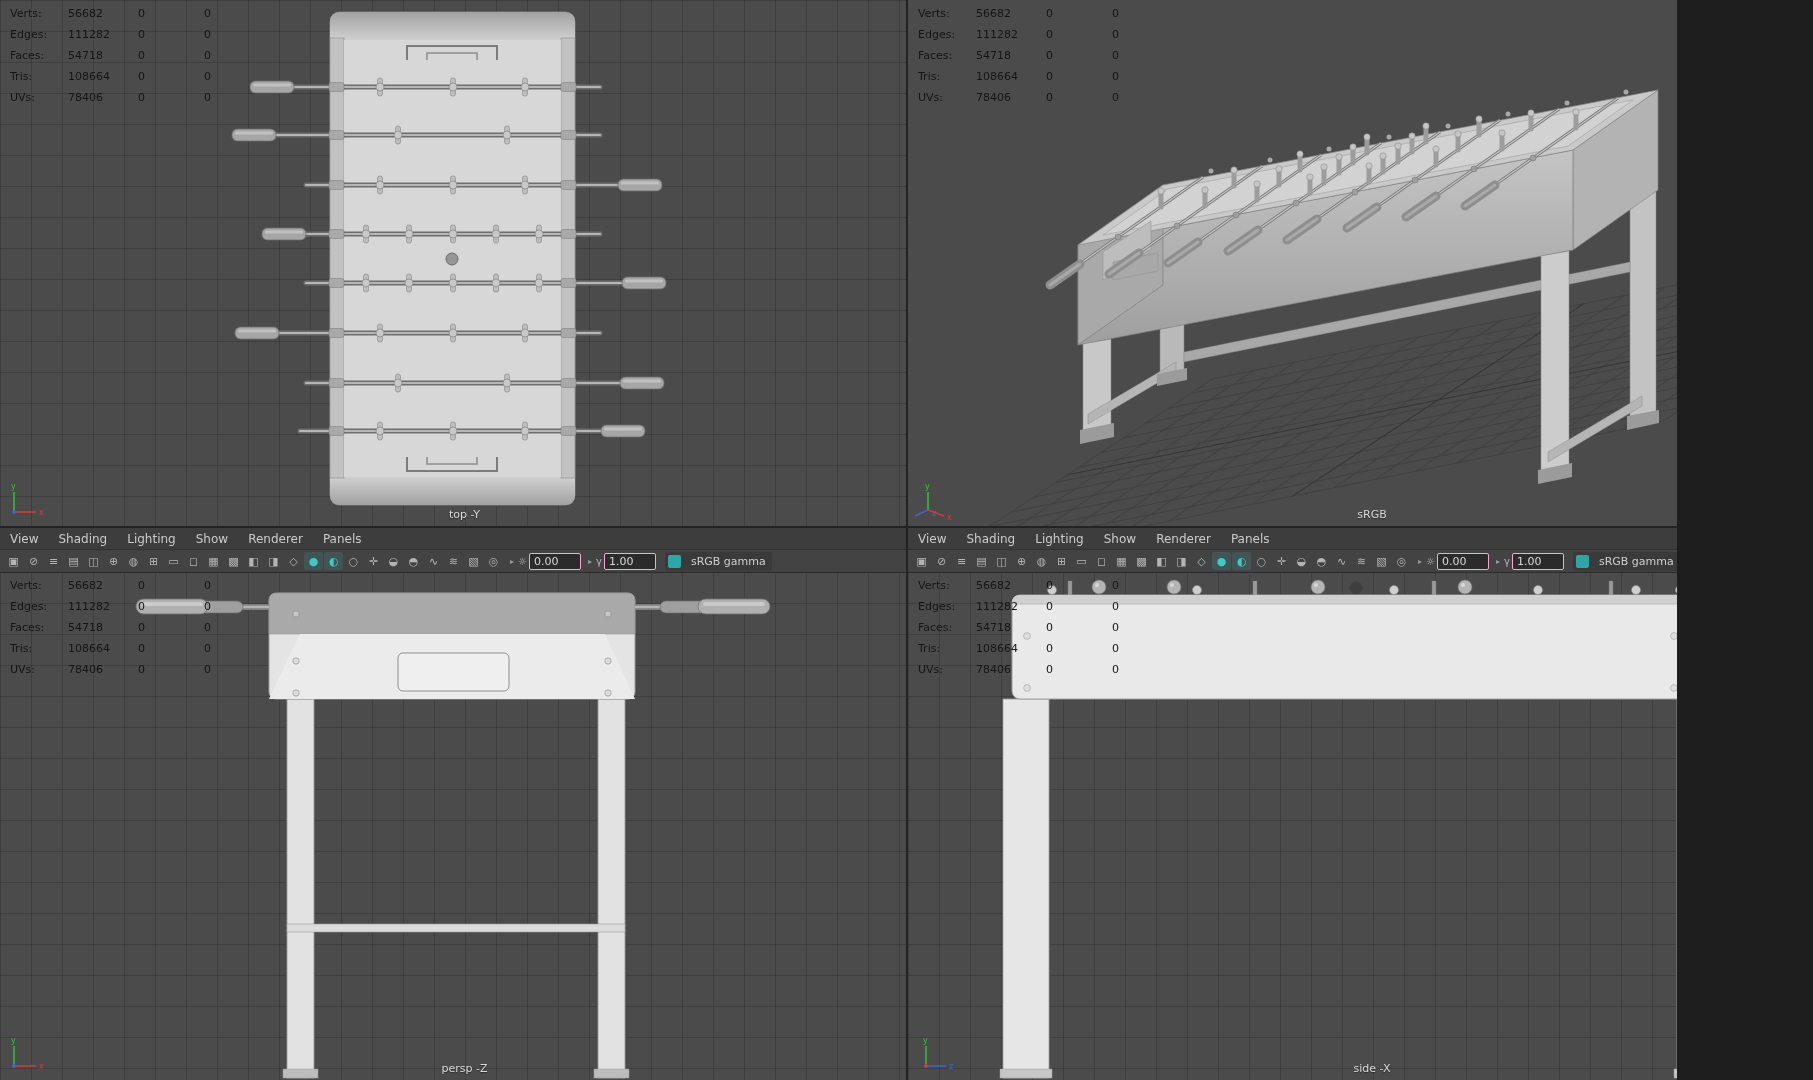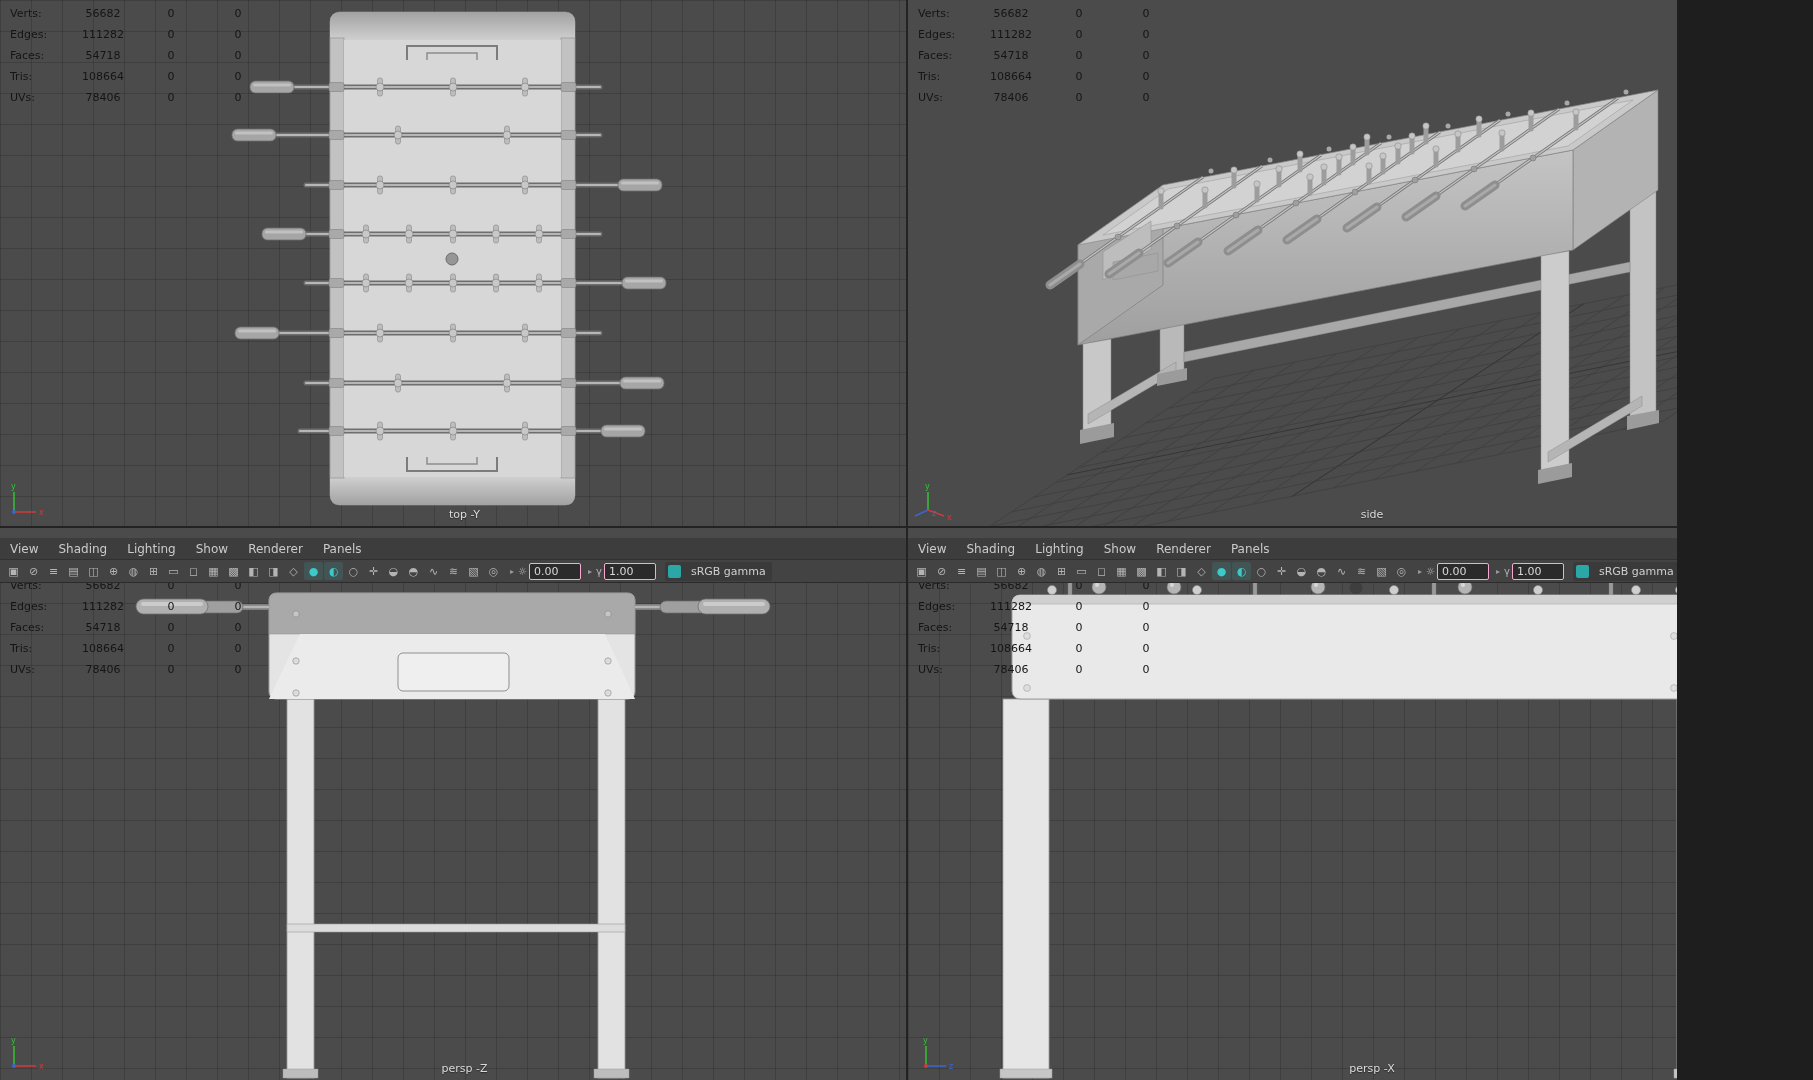--- a/index.html
+++ b/index.html
@@ -24,29 +24,29 @@
       linear-gradient(rgba(0,0,0,0.16) 1px, transparent 1px),
       linear-gradient(90deg, rgba(0,0,0,0.16) 1px, transparent 1px);
     background-size:31px 31px;
   }
   .flatbg{background-color:#4b4b4b;}
   .model-svg{position:absolute;left:0;top:0;}
   
   .hud{position:absolute;left:10px;top:3px;z-index:5;color:#151515;font-size:11px;line-height:21px;}
   .hud-row{display:grid;grid-template-columns:58px 70px 66px 68px;}
   .hud-label{text-align:left;}
-  .hud-v{text-align:center;}
+  .hud-v{text-align:left;}
   
   .vp-label{position:absolute;left:0;right:0;bottom:5px;text-align:center;color:#dadada;font-size:11px;z-index:5;text-shadow:0 1px 1px rgba(0,0,0,0.45);padding-left:23px;}
   
   .tripod{position:absolute;left:4px;bottom:4px;z-index:5;}
   .tripod text{font-size:8px;font-family:"DejaVu Sans",sans-serif;}
   
   .chrome{position:absolute;left:0;top:0;right:0;height:44px;z-index:6;}
-  .menubar{height:21px;background:#3d3d3d;border-bottom:1px solid #313131;display:flex;align-items:center;margin-top:10px;}
+  .menubar{height:21px;background:#3d3d3d;border-bottom:1px solid #313131;display:flex;align-items:center;}
   .menu-items{display:flex;align-items:center;height:100%;}
   .menu-item{color:#cbcbcb;font-size:12px;padding:0 10px;height:100%;display:flex;align-items:center;cursor:default;}
   .toolbar{height:22px;background:#434343;border-bottom:1px solid #2b2b2b;display:flex;align-items:center;padding:0 4px;gap:1px;}
   .tb-icons{display:flex;align-items:center;gap:1px;}
   .tb-icon{width:19px;height:18px;display:inline-flex;align-items:center;justify-content:center;color:#b4b4b4;font-size:11px;border-radius:2px;}
   .tb-icon.active{color:#3ec9c9;background:rgba(62,201,201,0.13);}
   .tb-caret{color:#9a9a9a;font-size:8px;padding:0 2px;}
   .tb-field-group{display:inline-flex;align-items:center;gap:2px;margin-left:4px;}
   .tb-mini{color:#b4b4b4;font-size:10px;}
   .tb-field{background:#2b2b2b;border:1px solid #f9a8d4;border-radius:2px;color:#d8d8d8;font-size:11px;width:42px;height:15px;line-height:15px;text-align:left;padding:0 4px;}
@@ -334,21 +334,21 @@
           </div>
       </div>
       <svg class="tripod" width="46" height="42">
         <line x1="16" y1="30" x2="16" y2="12" stroke="#35c135" stroke-width="1.5"></line>
         <text x="13" y="9" fill="#35c135">y</text>
         <line x1="16" y1="30" x2="32" y2="36" stroke="#d03a3a" stroke-width="1.5"></line>
         <text x="35" y="40" fill="#d03a3a">x</text>
         <line x1="16" y1="30" x2="3" y2="36" stroke="#3a66d0" stroke-width="1.5"></line>
         <text x="20" y="36" fill="#3a66d0">z</text>
       </svg>
-      <div class="vp-label">side</div>
+      <div class="vp-label">sRGB</div>
     </div>
   </div>
 
   <div class="divider" style="grid-column:1 / span 3;"></div>
 
   <div class="panel">
     <div class="chrome">
       <div class="menubar">
         <div class="menu-items">
 
@@ -719,17 +719,17 @@
           </div>
           </div>
       </div>
       <svg class="tripod" width="46" height="42">
         <line x1="14" y1="32" x2="14" y2="12" stroke="#35c135" stroke-width="1.5"></line>
         <text x="11" y="9" fill="#35c135">y</text>
         <line x1="14" y1="32" x2="34" y2="32" stroke="#3a66d0" stroke-width="1.5"></line>
         <text x="37" y="35" fill="#3a66d0">z</text>
         <circle cx="14" cy="32" r="2" fill="#d03a3a"></circle>
       </svg>
-      <div class="vp-label">persp -X</div>
+      <div class="vp-label">side -X</div>
     </div>
   </div>
 
 </div>
 
 </body></html>

